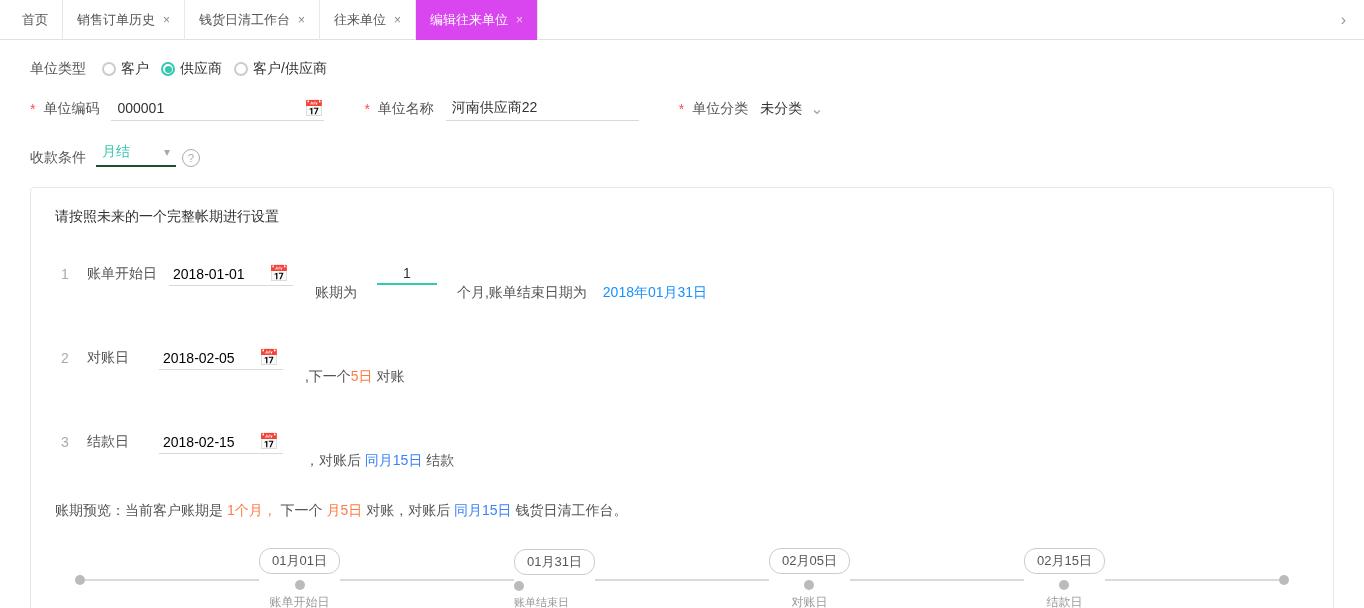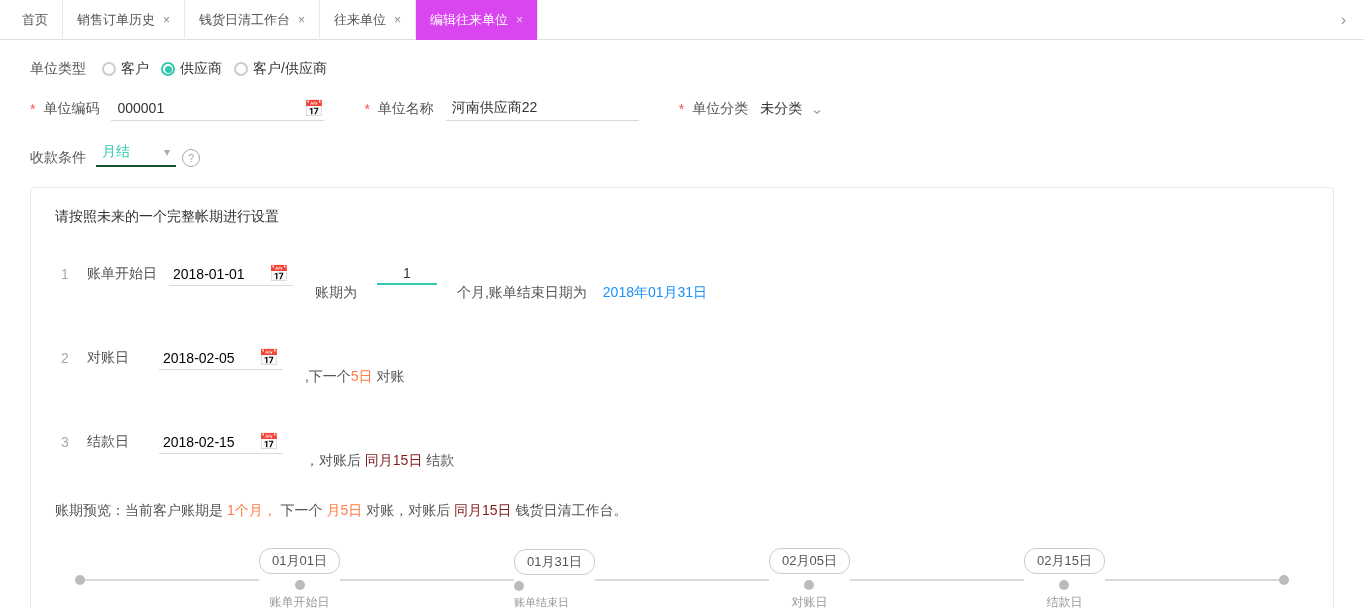--- a/index.html
+++ b/index.html
@@ -255,21 +255,21 @@
       width: 60px;
       font-size: 14px;
       text-align: center;
       padding: 2px 4px;
       color: #333;
     }
     .text-orange {
       color: #ff7a45;
     }
     .text-cyan {
-      color: #7f1d1d;
+      color: #3b82f6;
     }
     .text-blue-date {
       color: #1890ff;
     }
 
     
     .preview-section {
       margin-top: 16px;
       padding: 16px 0 0 0;
     }

